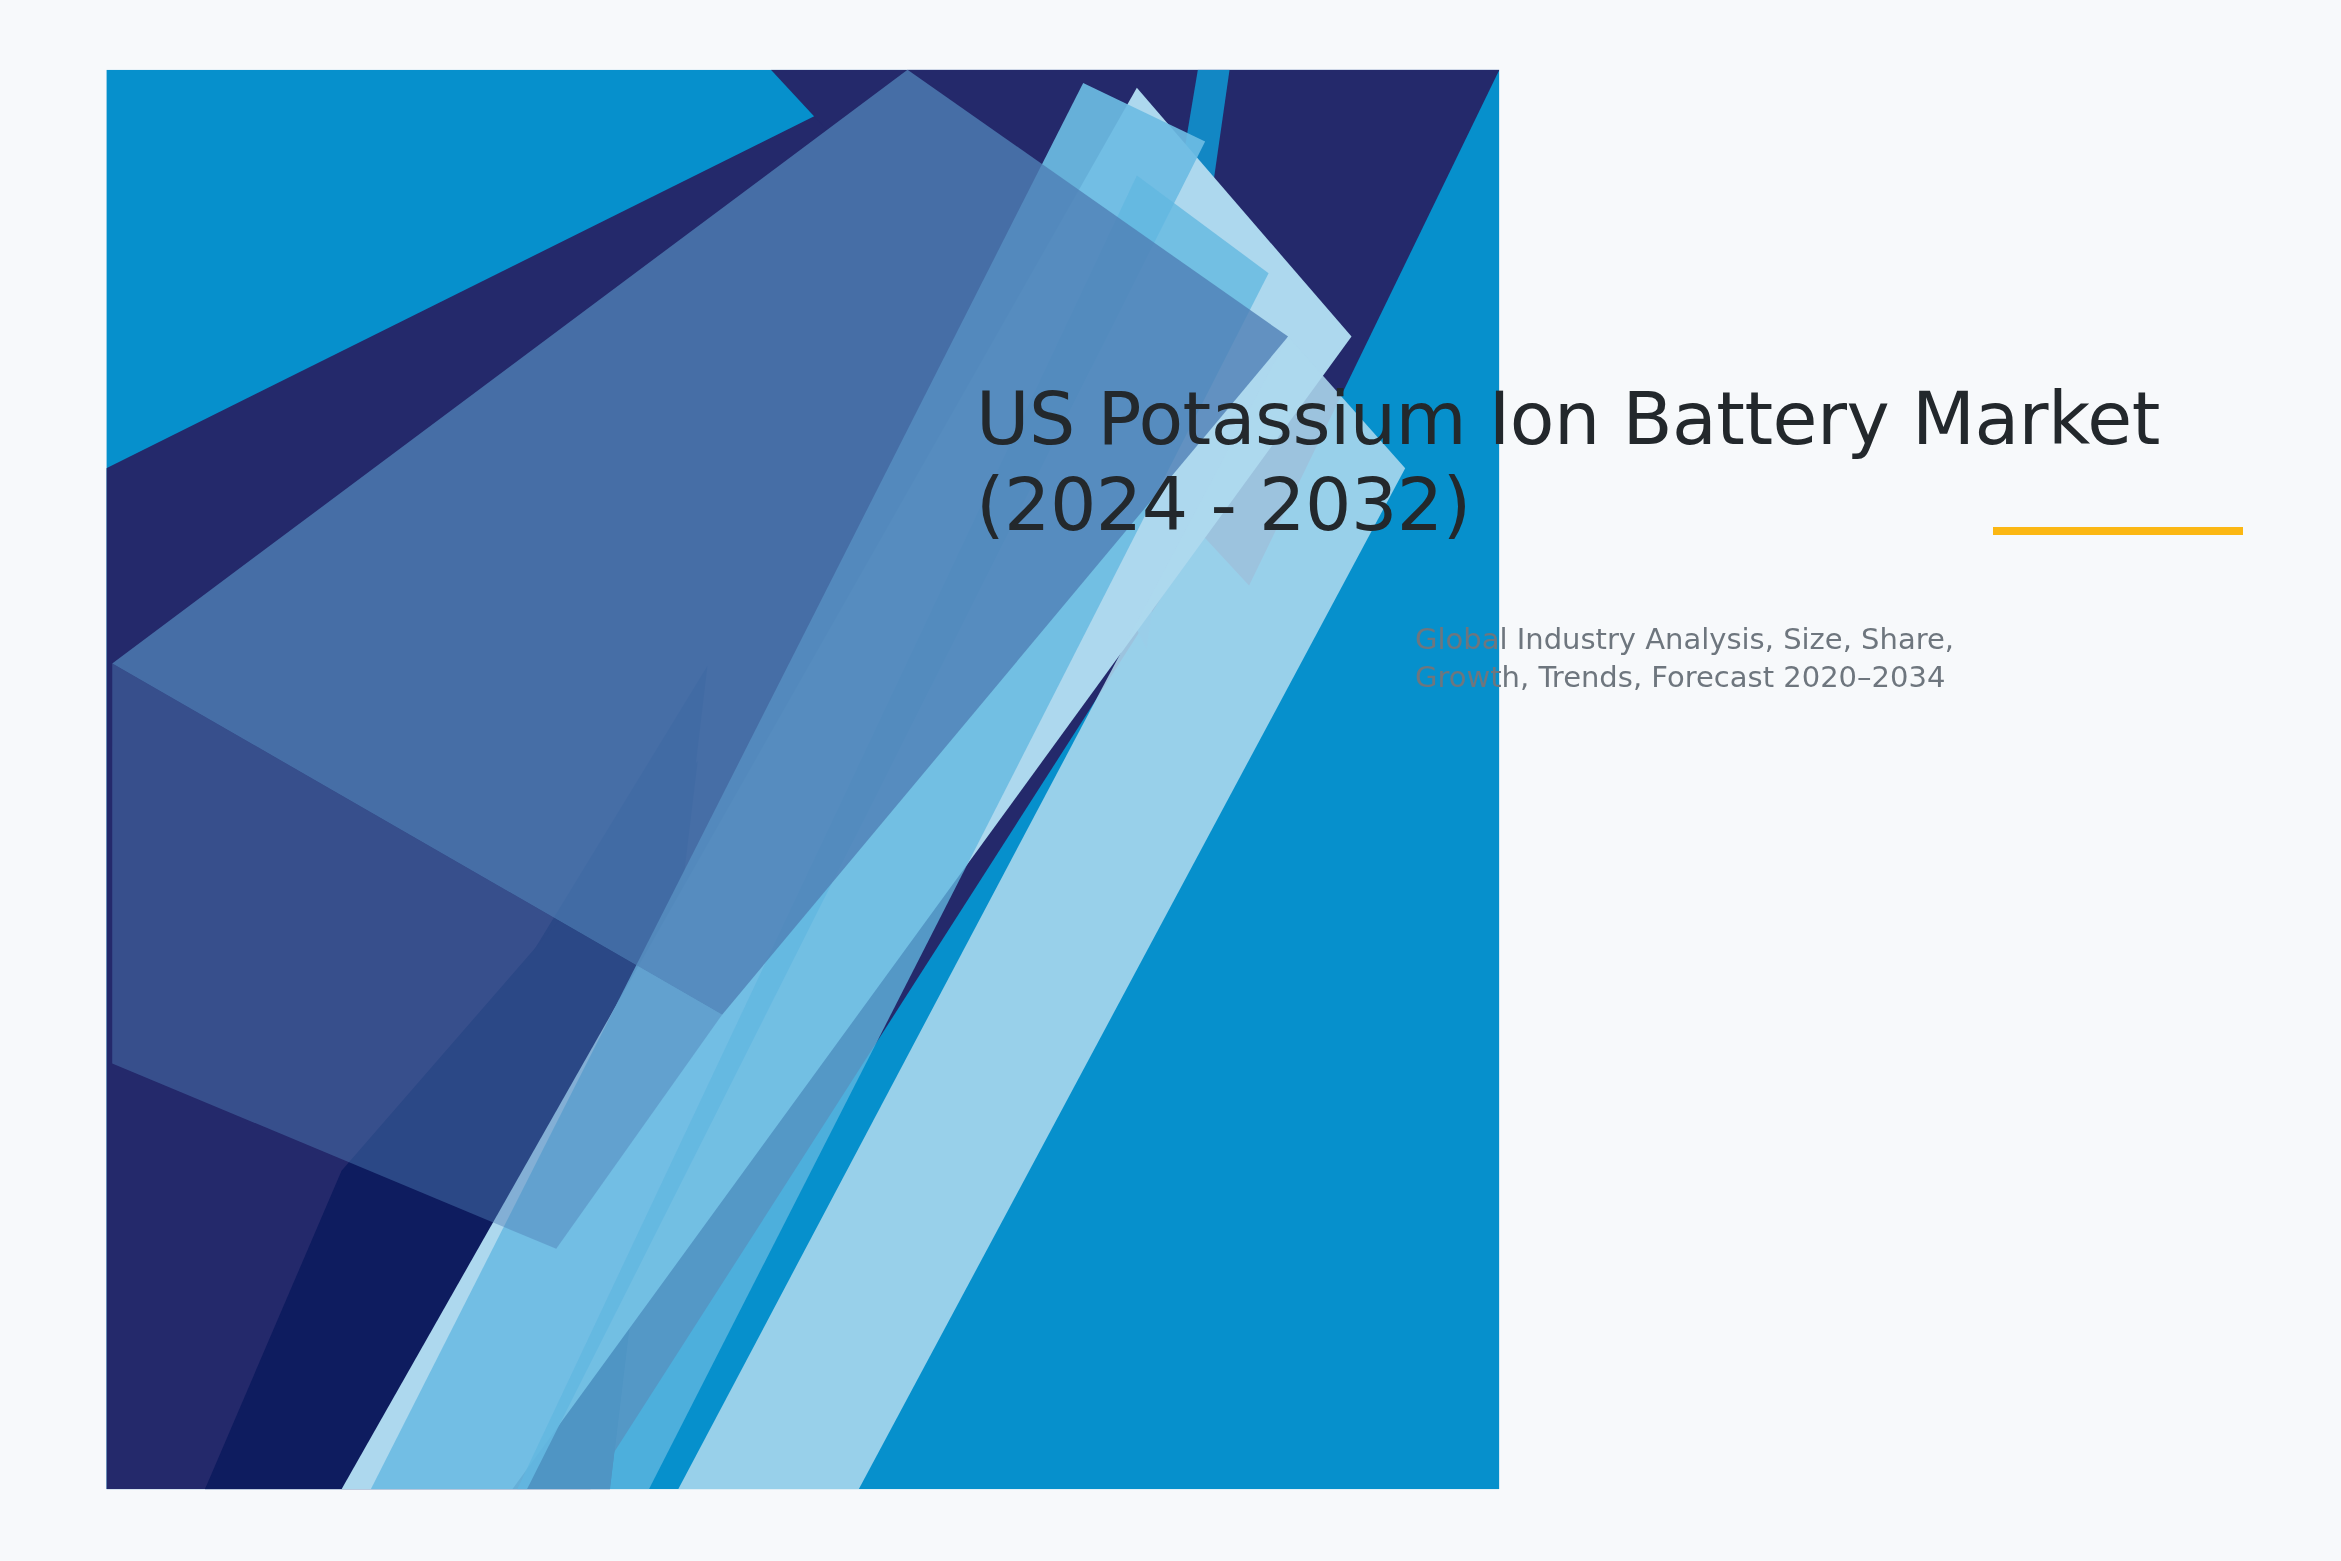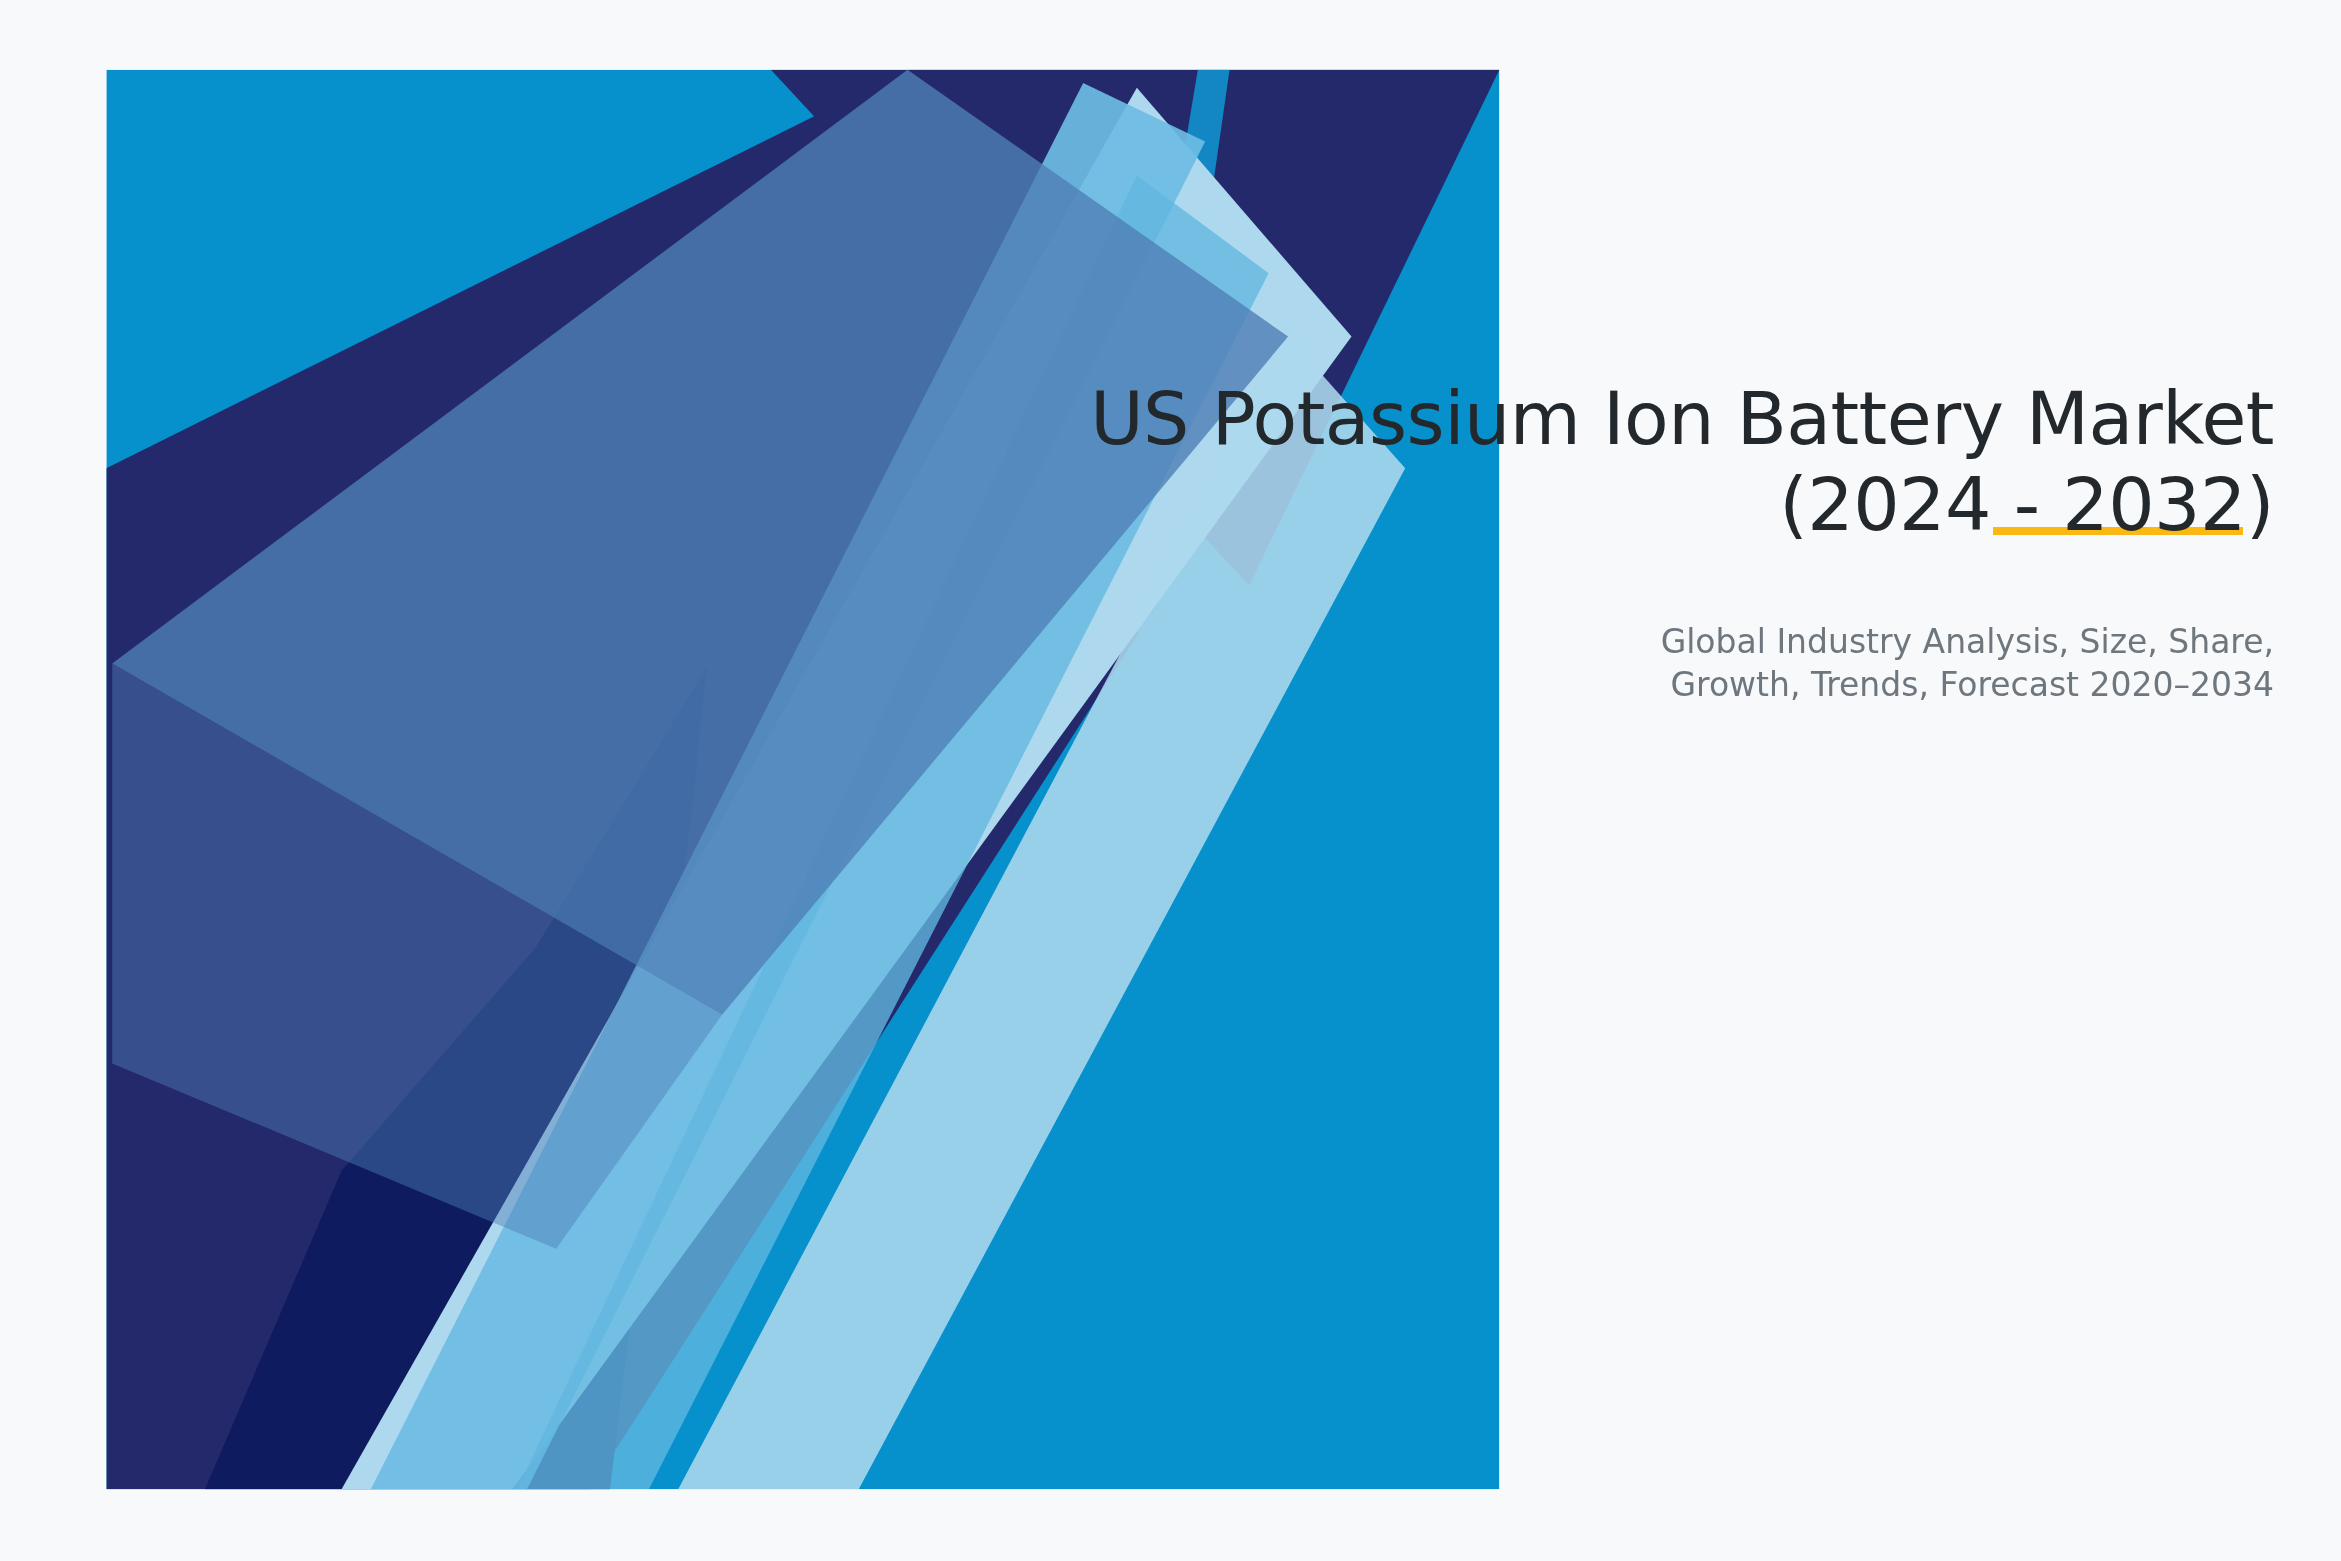--- a/index.html
+++ b/index.html
@@ -25,39 +25,38 @@
     top: 0;
     width: 2342px;
     height: 1561px;
     display: block;
   }
   #text-block {
     position: absolute;
     left: 976px;
     top: 376px;
     width: 1298px;
-    text-align: right;
   }
   #title {
     margin: 0;
     font-family: "DejaVu Sans", sans-serif;
     font-weight: 400;
     font-size: 73px;
     line-height: 1.18;
     color: #23282c;
     letter-spacing: -0.5px;
     position: relative;
     z-index: 3;
   }
   #subtitle {
     margin: 0;
     margin-top: 73px;
     font-family: "DejaVu Sans", sans-serif;
     font-weight: 400;
-    font-size: 33px;
+    font-size: 29px;
     line-height: 1.30;
     color: #6e767e;
     position: relative;
     z-index: 3;
     padding-left: 439px;
   }
   #accent-rule {
     position: absolute;
     left: 1993px;
     top: 527px;

